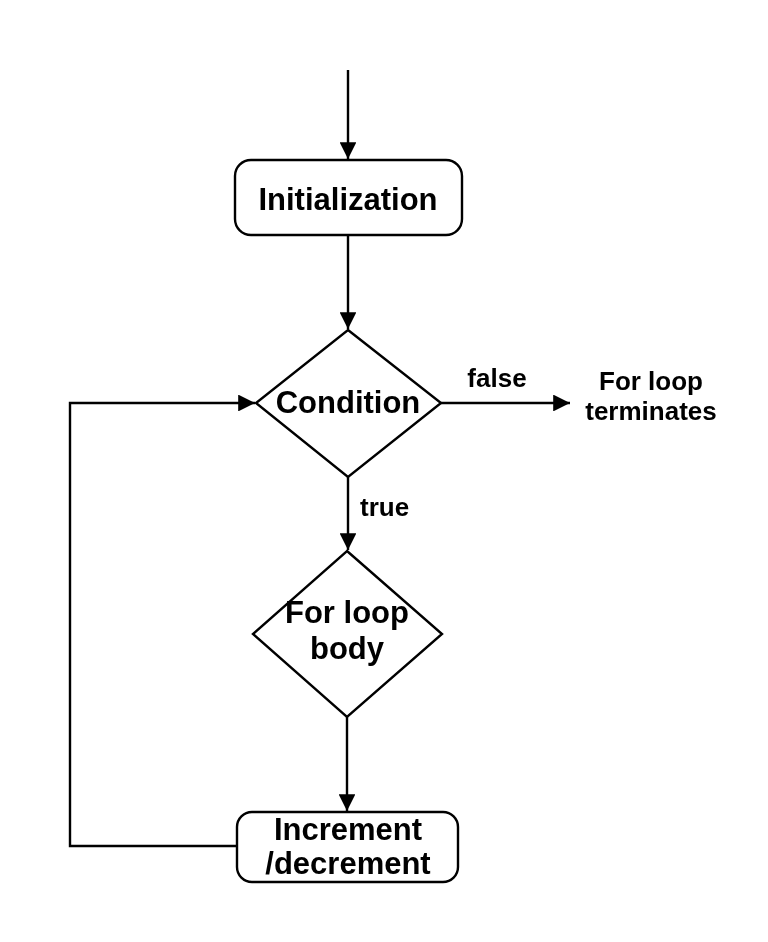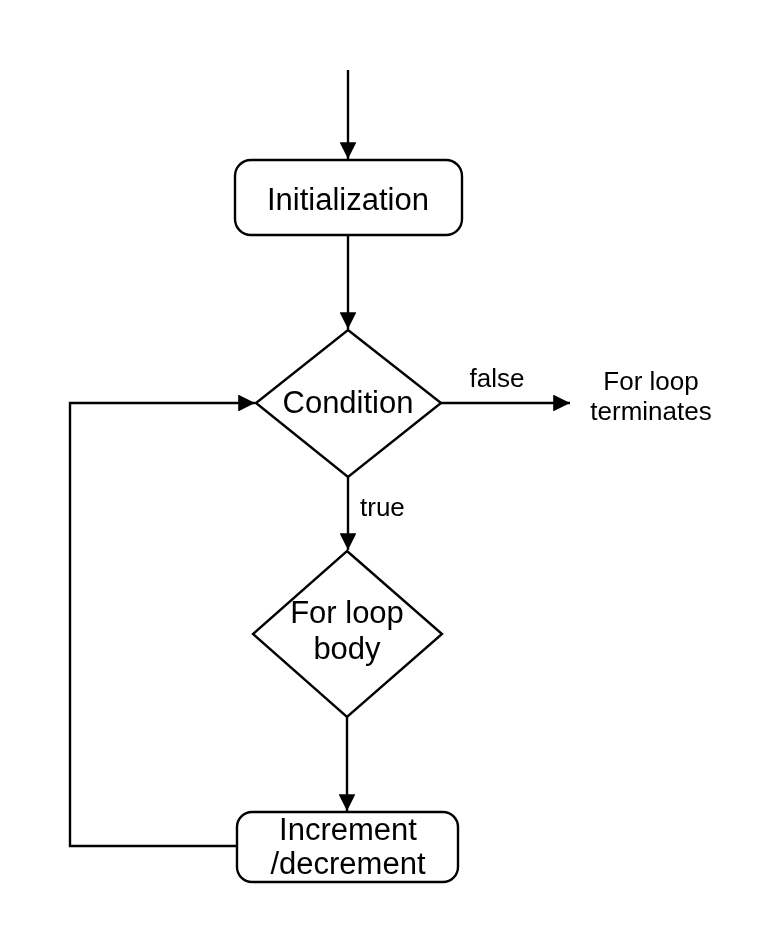--- a/index.html
+++ b/index.html
@@ -6,20 +6,21 @@
     margin: 0;
     padding: 0;
     background: #ffffff;
     width: 768px;
     height: 942px;
     overflow: hidden;
   }
   .canvas-wrap {
     width: 768px;
     height: 942px;
+    font-weight: bold;
   }
   svg {
     display: block;
   }
   .shape {
     fill: #ffffff;
   }
   .edge {
     fill: none;
   }

